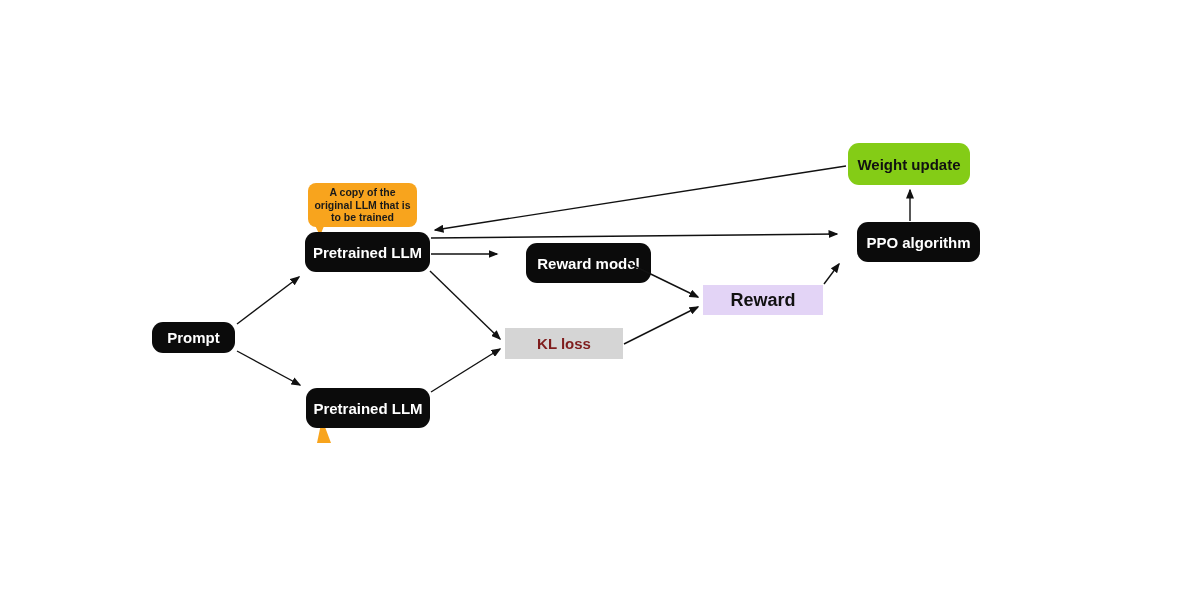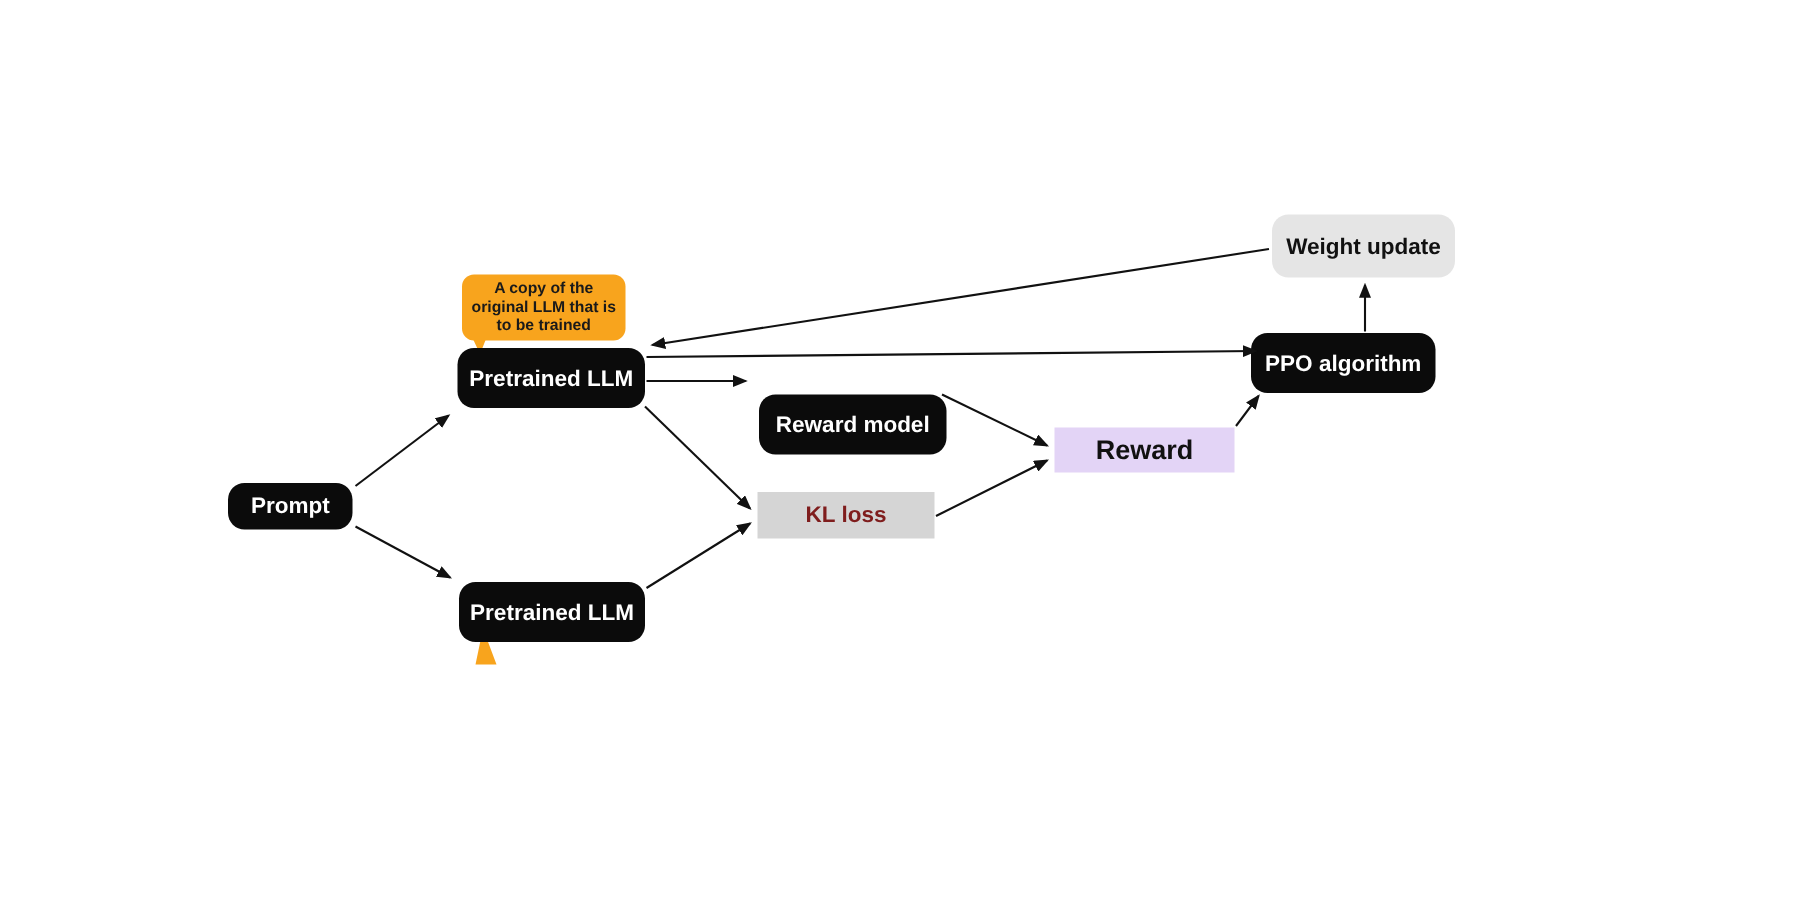--- a/index.html
+++ b/index.html
@@ -23,21 +23,21 @@
     z-index: 2;
     box-sizing: border-box;
   }
   .black-box {
     background: #0b0b0b;
     color: #ffffff;
     border-radius: 11px;
     font-size: 15px;
   }
   .green-box {
-    background: #e5e5e5;
+    background: #84cc16;
     color: #111111;
     border-radius: 11px;
     font-size: 15px;
   }
   .purple-box {
     background: #e3d4f6;
     color: #111111;
     font-size: 18px;
   }
   .gray-box {
@@ -93,27 +93,27 @@
 
   <div class="tail tail-down"></div>
   <div class="tail tail-up"></div>
 
   <div class="node black-box" style="left:152px; top:322px; width:83px; height:31px;">Prompt</div>
 
   <div class="node black-box" style="left:305px; top:232px; width:125px; height:40px;">Pretrained LLM</div>
 
   <div class="node black-box" style="left:306px; top:388px; width:124px; height:40px;">Pretrained LLM</div>
 
-  <div class="node black-box" style="left:506px; top:243px; width:125px; height:40px;margin-top:20px;">Reward model</div>
+  <div class="node black-box" style="left:526px; top:243px; width:125px; height:40px;">Reward model</div>
 
   <div class="node gray-box" style="left:505px; top:328px; width:118px; height:31px;">KL loss</div>
 
   <div class="node purple-box" style="left:703px; top:285px; width:120px; height:30px;">Reward</div>
 
-  <div class="node black-box" style="left:834px; top:222px; width:123px; height:40px;text-align:center;">PPO algorithm</div>
+  <div class="node black-box" style="left:857px; top:222px; width:123px; height:40px;text-align:center;">PPO algorithm</div>
 
   <div class="node green-box" style="left:848px; top:143px; width:122px; height:42px;">Weight update</div>
 
   <div class="callout" style="left:308px; top:183px; width:109px; height:44px;">A copy of the original LLM that is to be trained</div>
 
 
   <svg class="arrows" width="1200" height="600">
     <defs>
       <marker id="arw" markerWidth="10" markerHeight="8" refX="8.5" refY="4" orient="auto" markerUnits="userSpaceOnUse">
         <path d="M0,0 L10,4 L0,8 z" fill="#111111"></path>

